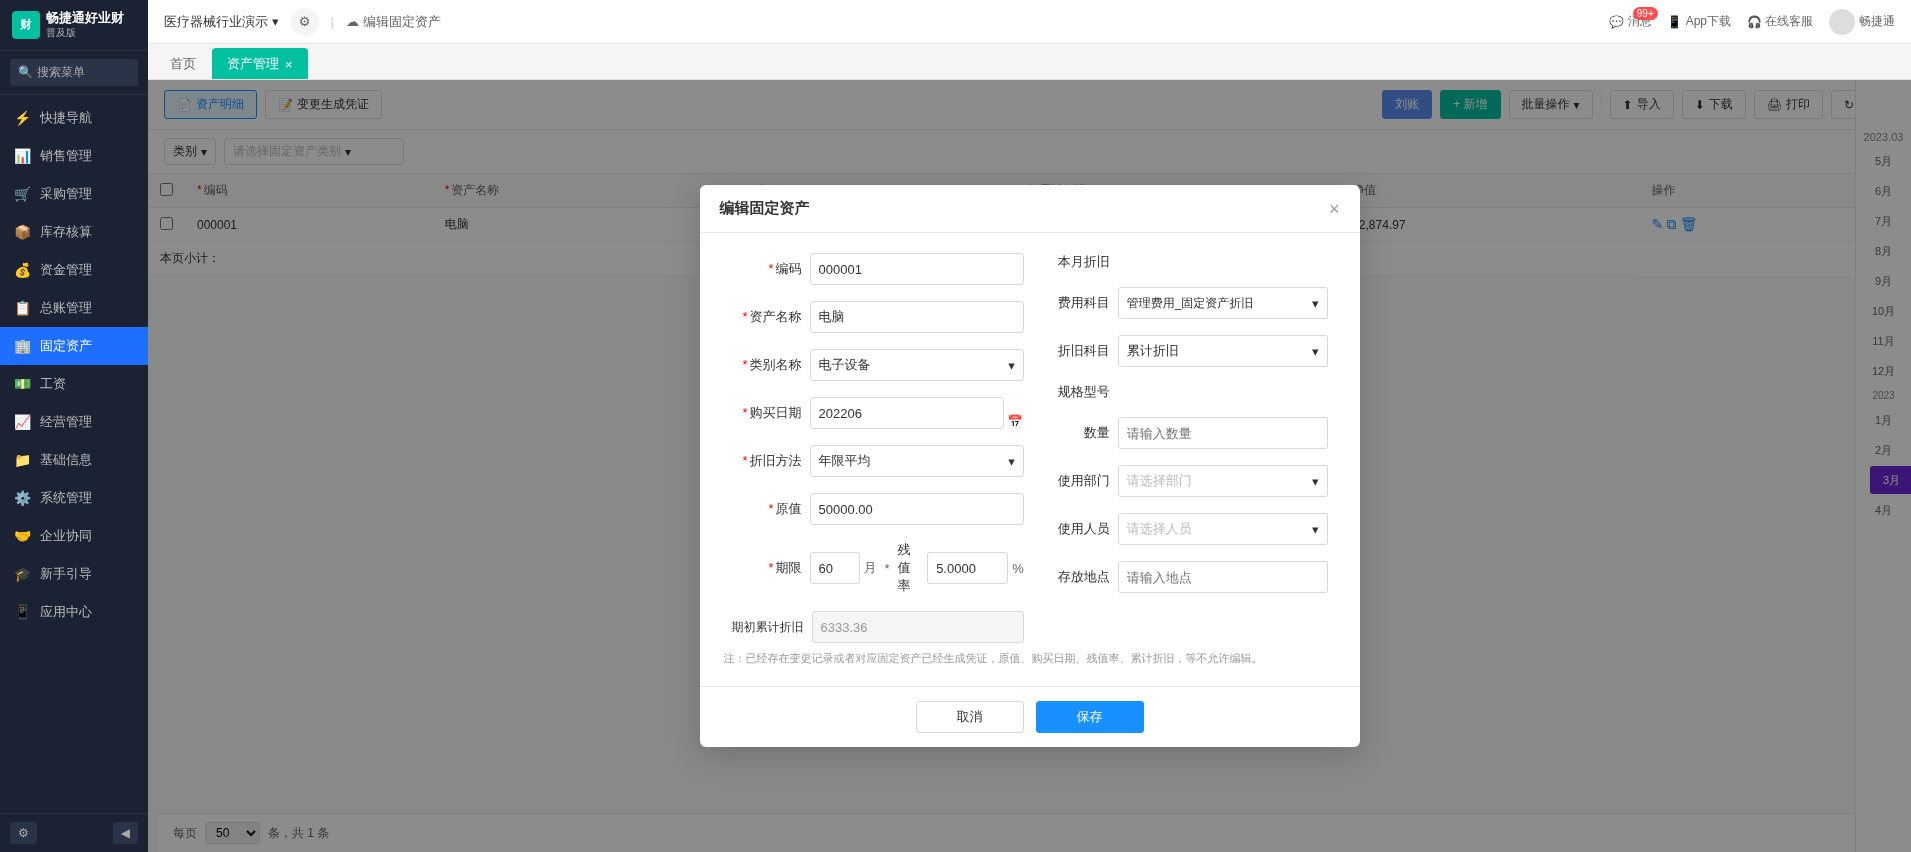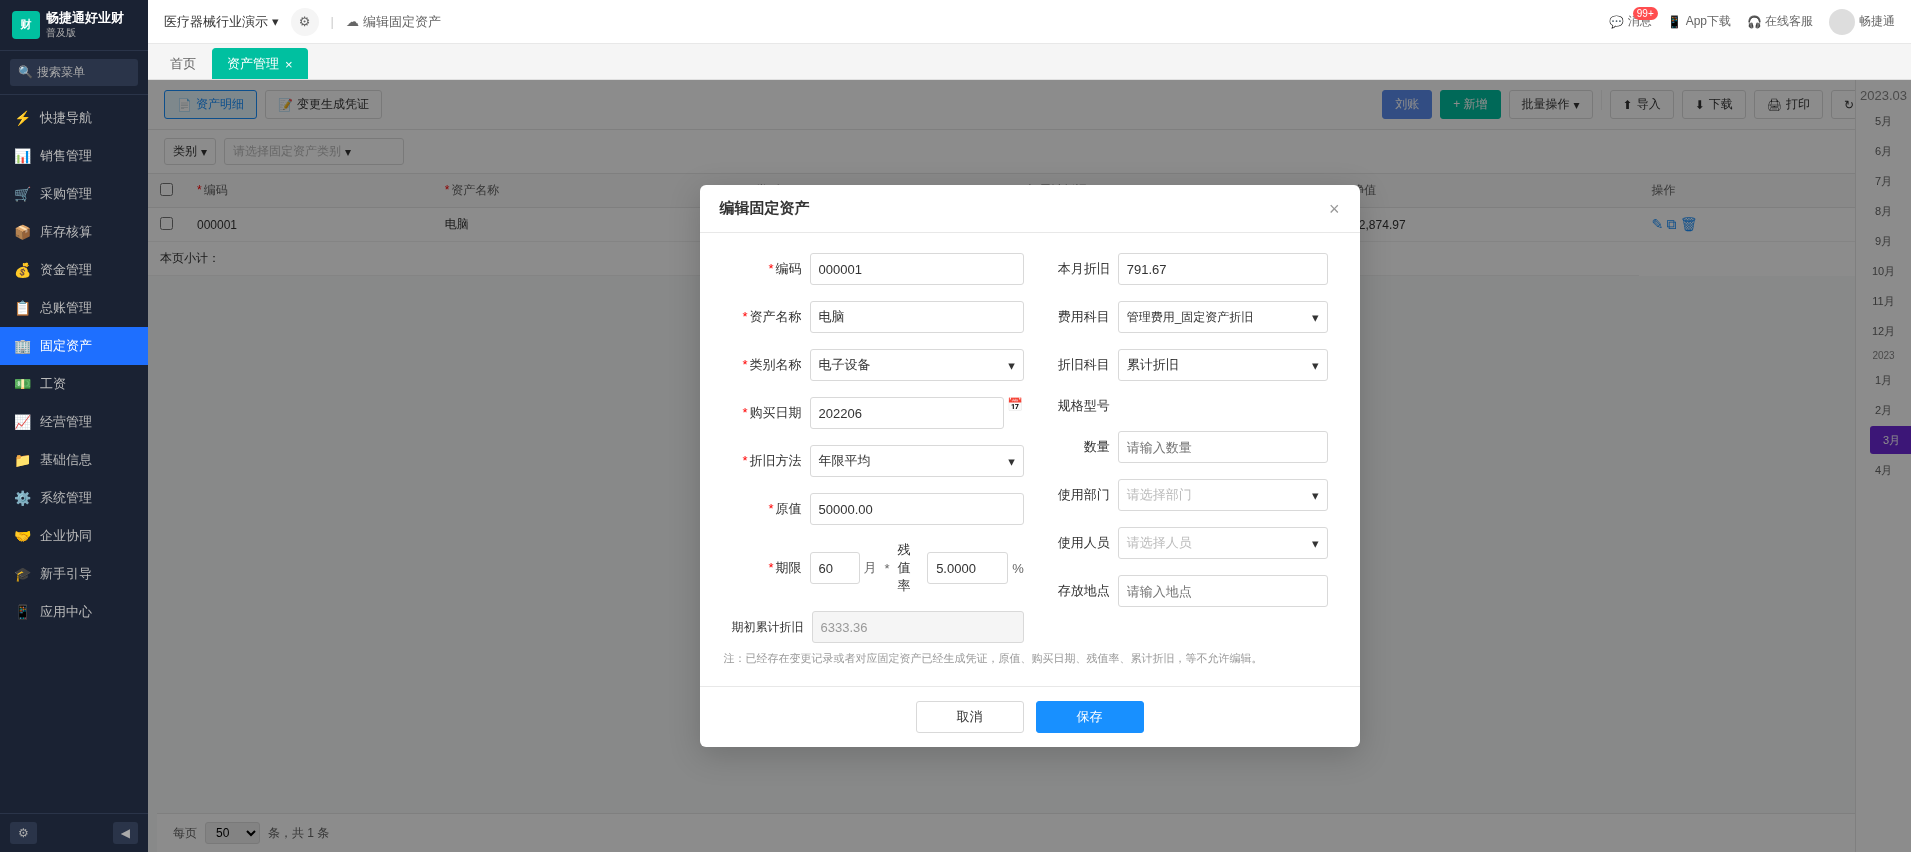--- a/index.html
+++ b/index.html
@@ -318,21 +318,21 @@
               <td>6,333.36</td>
               <td>42,874.97</td>
               <td></td>
             </tr>
           </tbody>
         </table>
       </div>
     </div>
 
     <div class="calendar-strip">
-      <div style="font-size:13px;color:#888;margin-bottom:2px;">2023.03</div>
+      <div style="font-size:11px;color:#888;margin-bottom:2px;margin-top:43px;">2023.03</div>
       <div class="cal-month">5月</div>
       <div class="cal-month">6月</div>
       <div class="cal-month">7月</div>
       <div class="cal-month">8月</div>
       <div class="cal-month">9月</div>
       <div class="cal-month">10月</div>
       <div class="cal-month">11月</div>
       <div class="cal-month">12月</div>
       <div style="font-size:10px;color:#888;margin:3px 0;">2023</div>
       <div class="cal-month">1月</div>
@@ -365,21 +365,21 @@
               <div class="form-row">
                 <span class="form-label"><span class="req">*</span>类别名称</span>
                 <div class="form-select">
                   <span>电子设备</span>
                   <span>▾</span>
                 </div>
               </div>
 
               <div class="form-row">
                 <span class="form-label"><span class="req">*</span>购买日期</span>
-                <div style="flex:1;display:flex;align-items:flex-start;gap:4px;">
+                <div style="flex:1;display:flex;align-items:flex-end;gap:4px;">
                   <input class="form-input" type="text" value="202206" style="flex: 1 1 0%;">
                   <span style="cursor:pointer;color:#999;">📅</span>
                 </div>
               </div>
 
               <div class="form-row">
                 <span class="form-label"><span class="req">*</span>折旧方法</span>
                 <div class="form-select">
                   <span>年限平均</span>
                   <span>▾</span>
@@ -406,21 +406,20 @@
               <div class="form-row">
                 <span class="form-label" style="font-size:12px;">期初累计折旧</span>
                 <input class="form-input disabled" type="text" value="6333.36" readonly="" style="">
               </div>
             </div>
 
             <div class="form-col">
 
               <div class="form-row">
                 <span class="form-label">本月折旧</span>
-                <input class="form-input" type="text" value="791.67" style="">
               </div>
 
               <div class="form-row">
                 <span class="form-label">费用科目</span>
                 <div class="form-select">
                   <span style="font-size:12px;">管理费用_固定资产折旧</span>
                   <span>▾</span>
                 </div>
               </div>
 

